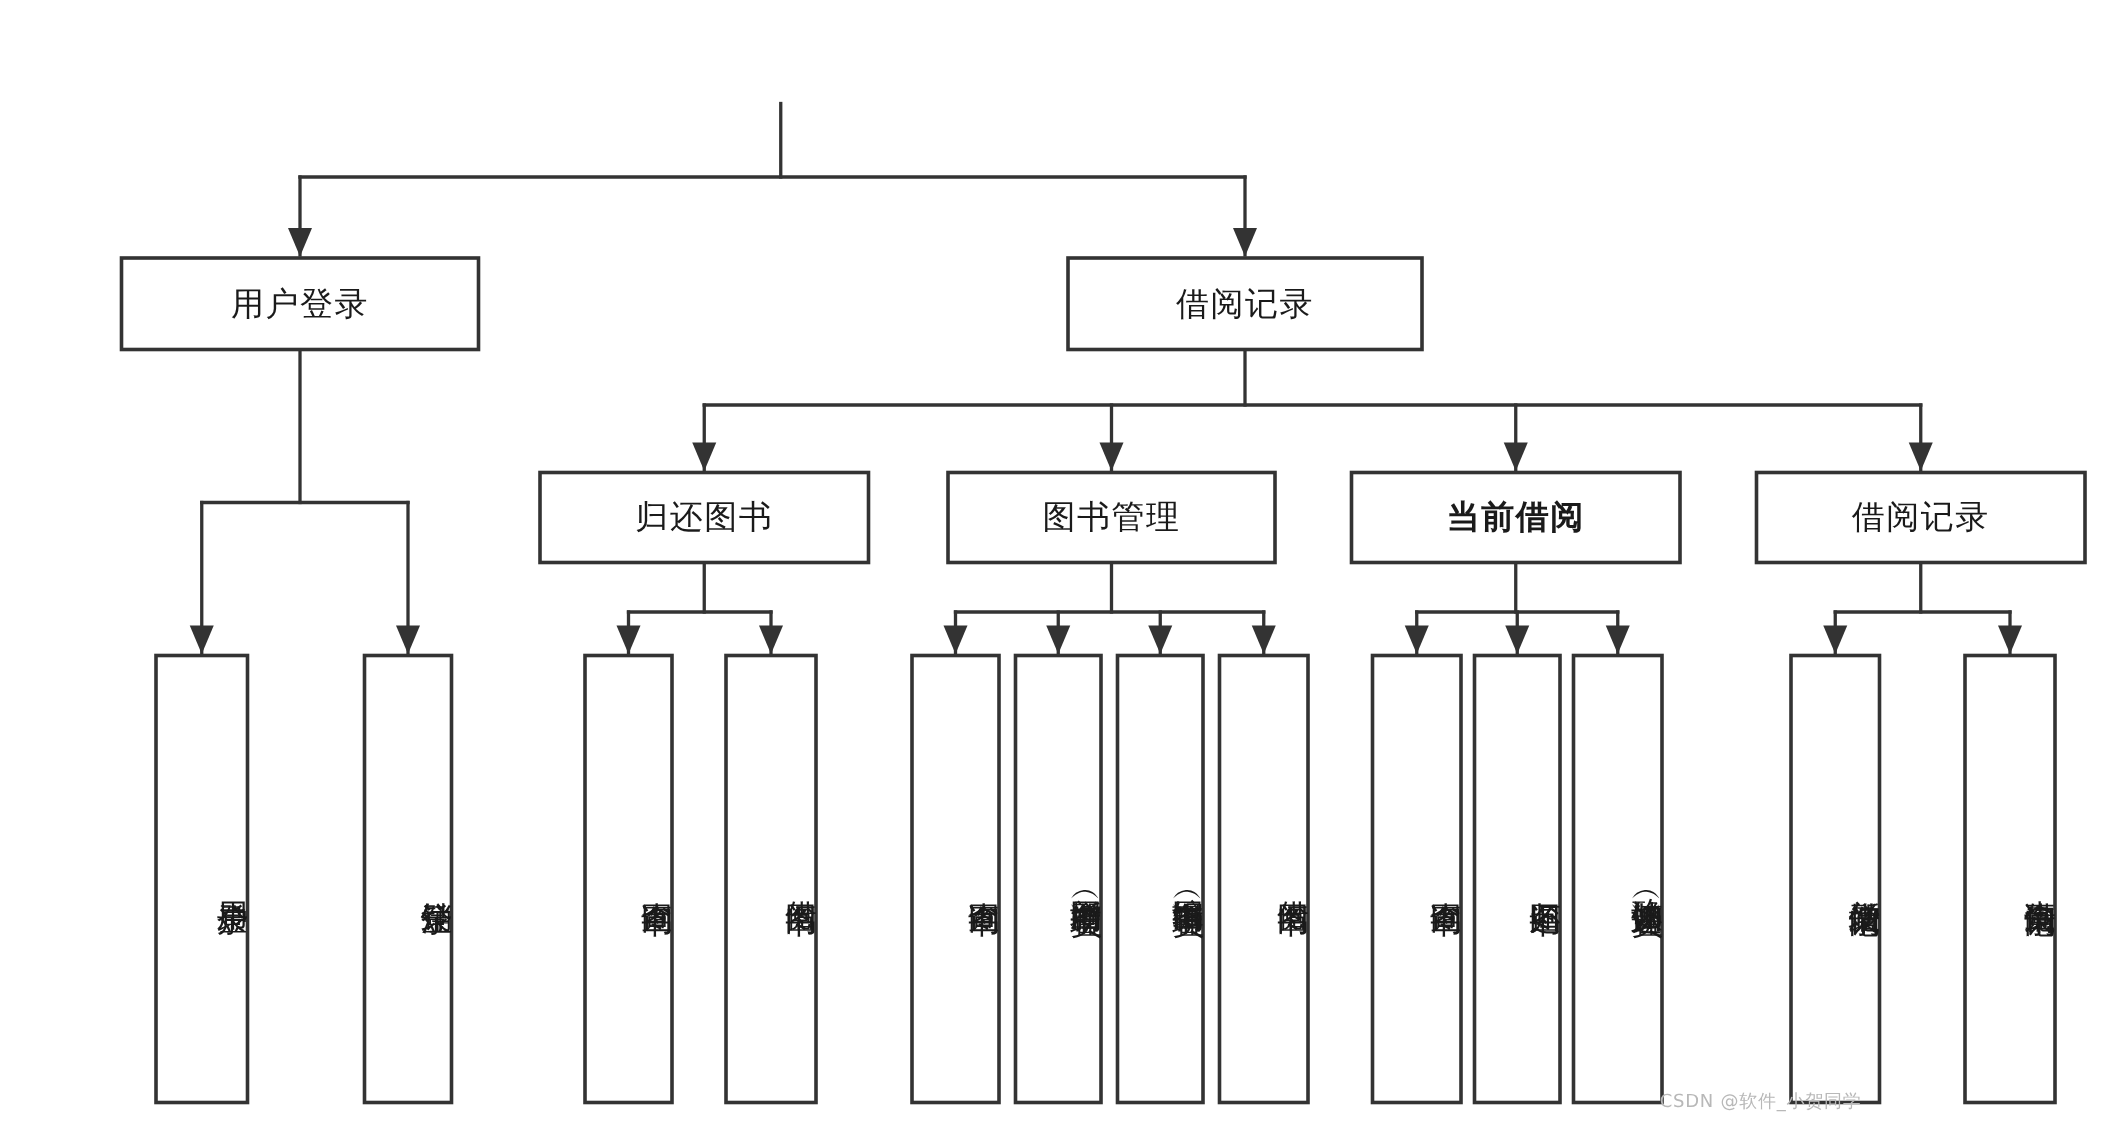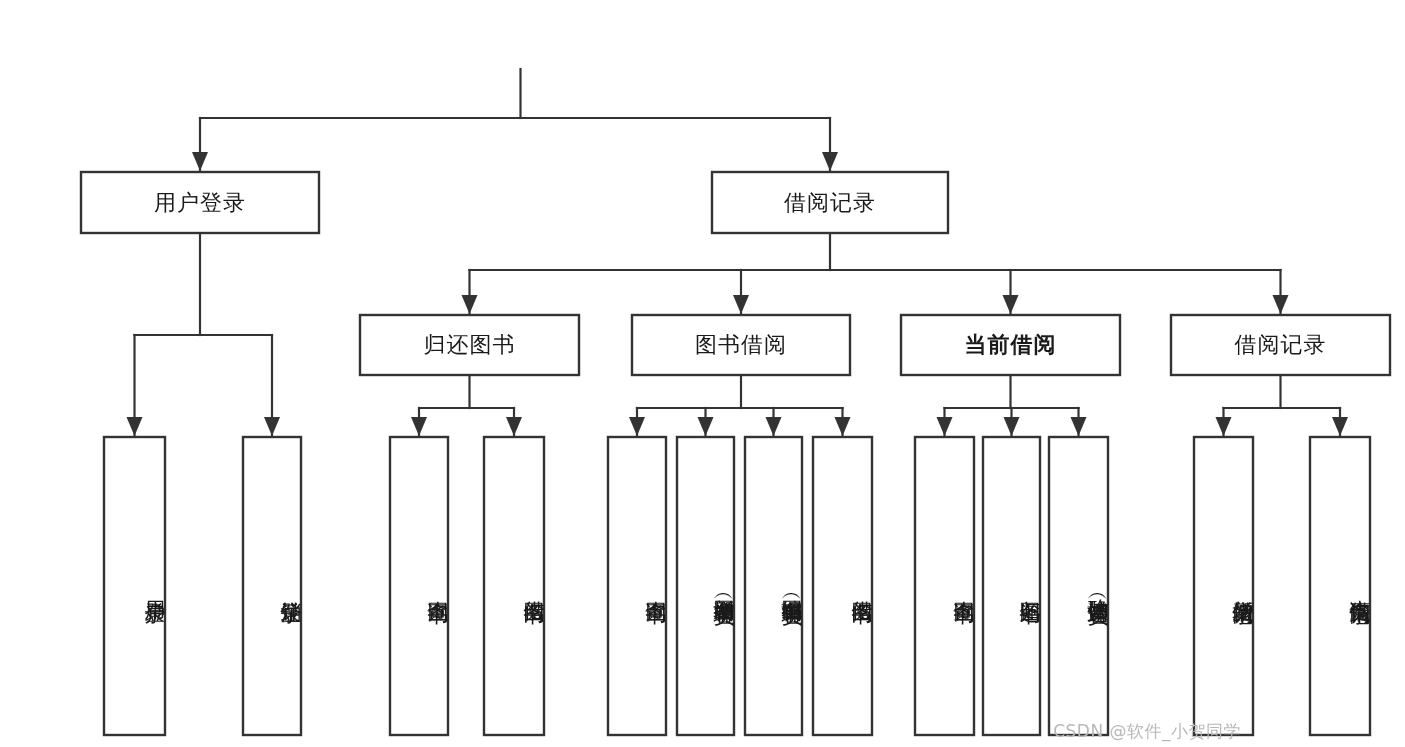--- a/index.html
+++ b/index.html
@@ -63,21 +63,21 @@
     font-size: 22px;
     color: #1a1a1a;
     letter-spacing: 1px;
     white-space: nowrap;
     pointer-events: none;
   }
   #watermark {
     position: absolute;
     right: 8px;
     bottom: 4px;
-    font-size: 17px;
+    font-size: 12px;
     color: #b8b8b8;
     letter-spacing: 0.5px;
     white-space: nowrap;
     pointer-events: none;
   }
 </style>
 </head>
 <body>
 
 <div id="diagram-root">
@@ -155,21 +155,21 @@
         <rect x="983" y="437" width="57" height="298" rx="0" class="node-box"></rect>
         <rect x="1049" y="437" width="59" height="298" rx="0" class="node-box"></rect>
         <rect x="1194" y="437" width="59" height="298" rx="0" class="node-box"></rect>
         <rect x="1310" y="437" width="60" height="298" rx="0" class="node-box"></rect>
       </g>
   </svg>
   <div id="labels-layer">
       <div class="htext-wrap" style="left: 81px; top: 172px; width: 238px; height: 61px;">用户登录</div>
       <div class="htext-wrap" style="left: 712px; top: 172px; width: 236px; height: 61px;">借阅记录</div>
       <div class="htext-wrap" style="left: 360px; top: 315px; width: 219px; height: 60px;">归还图书</div>
-      <div class="htext-wrap" style="left: 632px; top: 315px; width: 218px; height: 60px;">图书借阅</div>
+      <div class="htext-wrap" style="left: 632px; top: 315px; width: 218px; height: 60px;">图书管理</div>
       <div class="htext-wrap" style="left: 901px; top: 315px; width: 219px; height: 60px; font-weight: bold;">当前借阅</div>
       <div class="htext-wrap" style="left: 1171px; top: 315px; width: 219px; height: 60px; border-radius: 13px;">借阅记录</div>
       <div class="vtext-wrap" style="left: 104px; top: 445px; width: 61px; height: 282px;">用户登录</div>
       <div class="vtext-wrap" style="left: 243px; top: 445px; width: 58px; height: 282px;">注销登录</div>
       <div class="vtext-wrap" style="left: 390px; top: 445px; width: 58px; height: 282px;">查询图书</div>
       <div class="vtext-wrap" style="left: 484px; top: 445px; width: 60px; height: 282px;">借阅图书</div>
       <div class="vtext-wrap" style="left: 608px; top: 445px; width: 58px; height: 282px;">查询图书</div>
       <div class="vtext-wrap" style="left: 677px; top: 445px; width: 57px; height: 282px;">新增图书（管理员）</div>
       <div class="vtext-wrap" style="left: 745px; top: 445px; width: 57px; height: 282px;">编辑图书（管理员）</div>
       <div class="vtext-wrap" style="left: 813px; top: 445px; width: 59px; height: 282px;">借阅图书</div>

